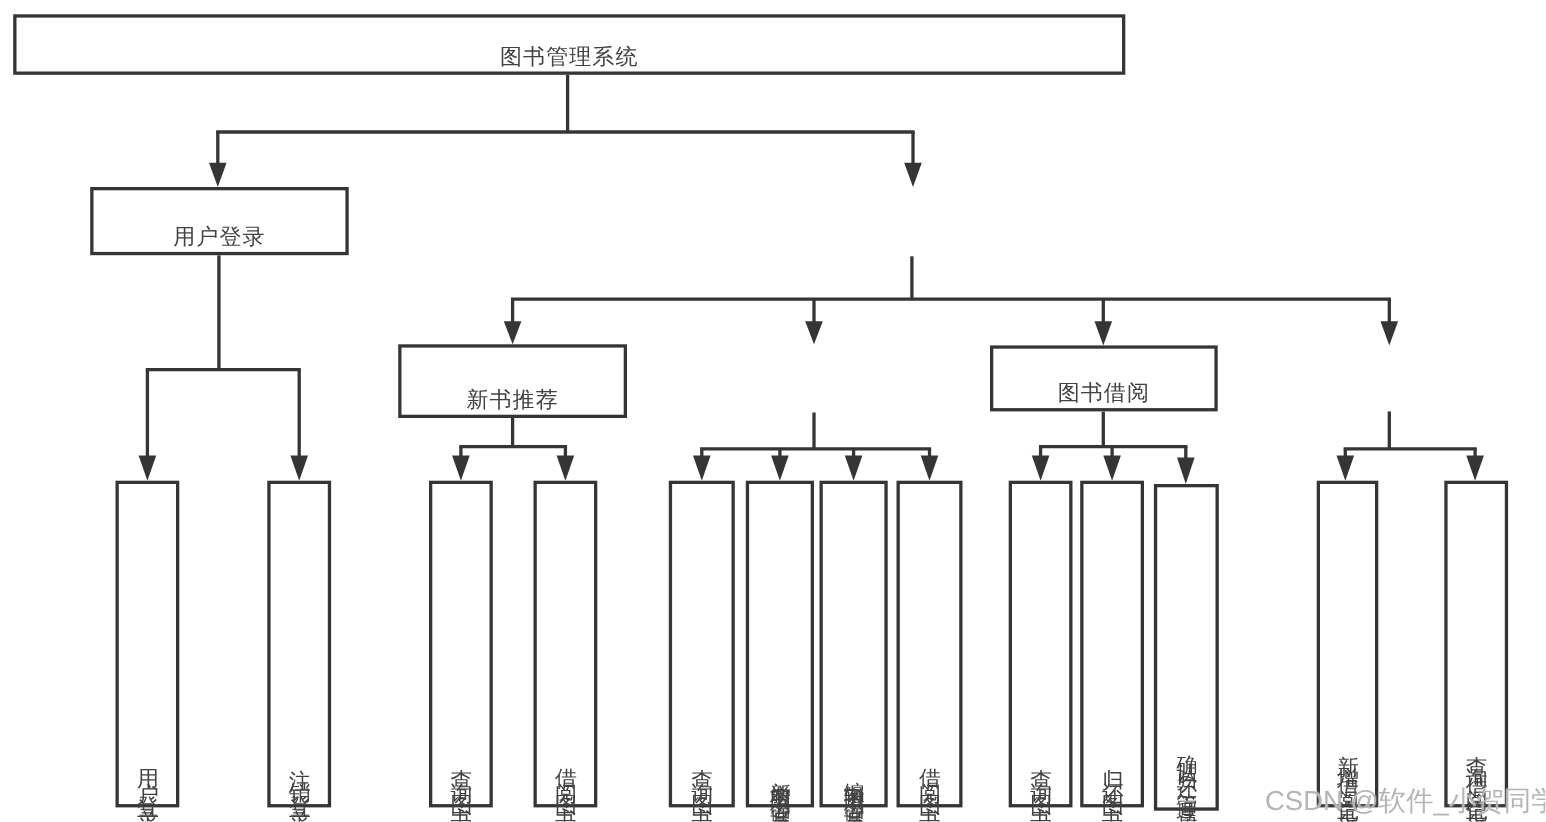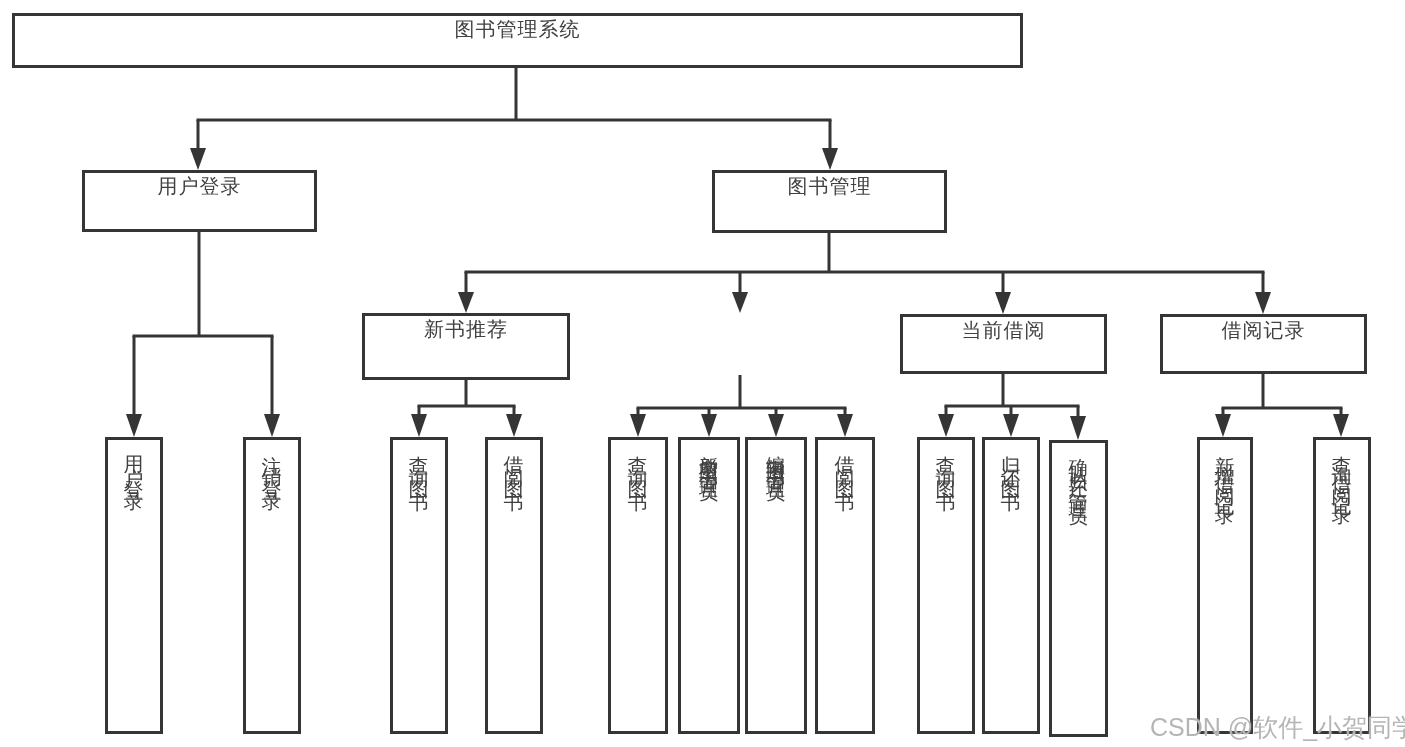--- a/index.html
+++ b/index.html
@@ -11,21 +11,21 @@
     font-family:"Liberation Sans","DejaVu Sans",sans-serif;
     color:#404040;
   }
   .wires{position:absolute;left:0;top:0;width:1405px;height:747px;}
   .box{
     position:absolute;
     box-sizing:border-box;
     border:3px solid #353535;
     background:#ffffff;
     display:flex;
-    align-items:flex-start;
+    align-items:flex-end;
     justify-content:center;
     font-size:20px;
     color:#414141;
     letter-spacing:1px;
   }
   .box.h span{white-space:nowrap;}
   .box.v span{
     writing-mode:vertical-rl;
     text-orientation:mixed;
     white-space:nowrap;
@@ -113,32 +113,26 @@
       <polygon points="1333,414 1349,414 1341,437" stroke="none"></polygon>
   </svg>
 
   <div class="box h" style="left:12px;top:13px;width:1011px;height:55px">
     <span>图书管理系统</span>
   </div>
 
   <div class="box h" style="left:82px;top:170px;width:235px;height:62px">
     <span>用户登录</span>
   </div>
-  <div class="box h" style="left:712px;top:170px;width:235px;height:63px">
-    <span>图书管理</span>
-  </div>
 
   <div class="box h" style="left:362px;top:313px;width:208px;height:67px">
     <span>新书推荐</span>
   </div>
   <div class="box h" style="left:900px;top:314px;width:207px;height:60px">
-    <span>当前借阅</span>
-  </div>
-  <div class="box h" style="left:1160px;top:314px;width:207px;height:60px">
-    <span>借阅记录</span>
+    <span>图书借阅</span>
   </div>
 
   <div class="box v v4" style="left:105px;top:437px;width:58px;height:297px">
     <span>用户登录</span>
   </div>
   <div class="box v v4" style="left:243px;top:437px;width:58px;height:297px">
     <span>注销登录</span>
   </div>
 
   <div class="box v v4" style="left:390px;top:437px;width:58px;height:297px">

